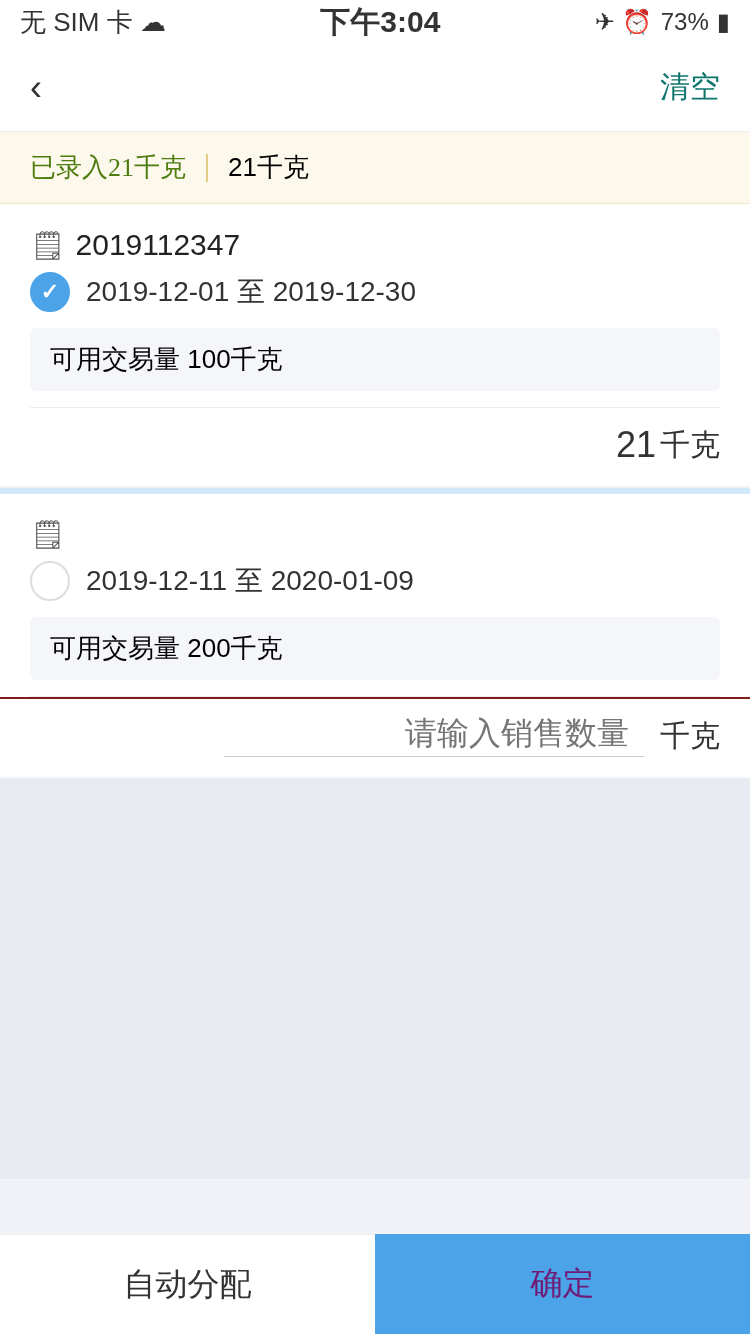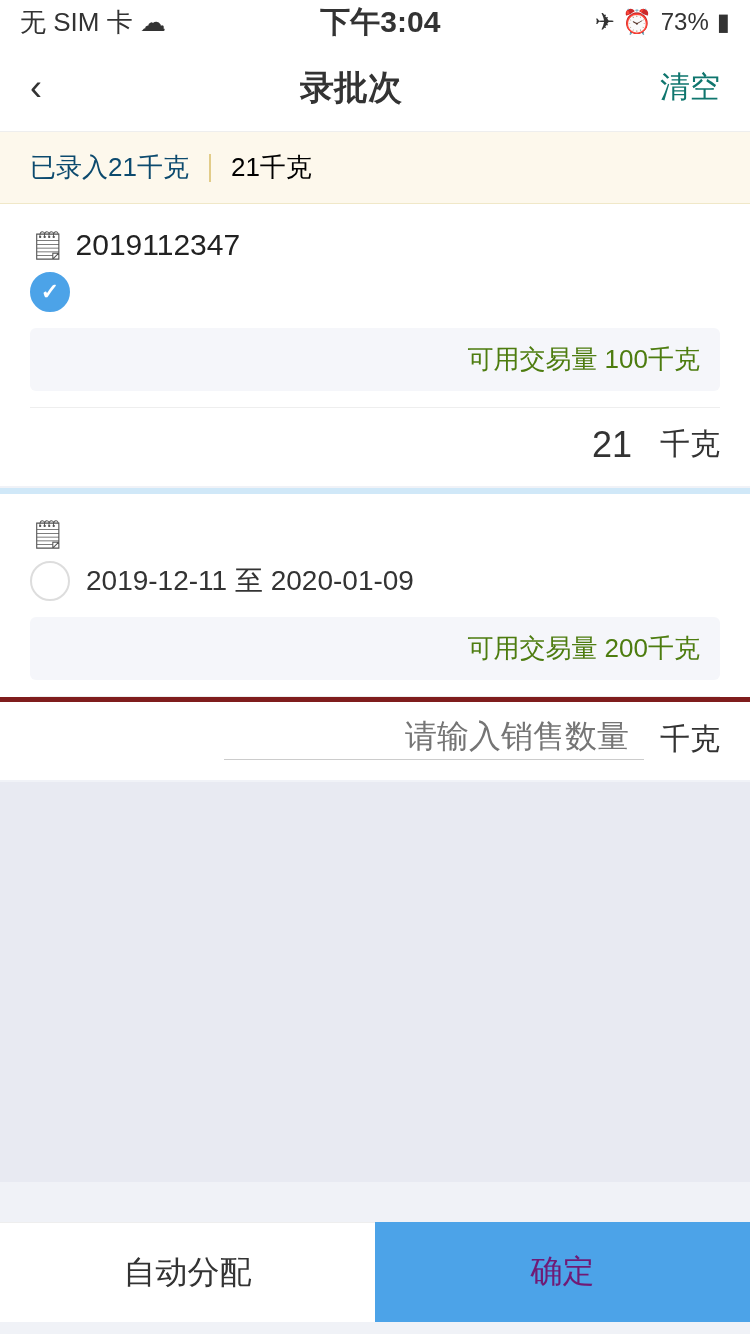--- a/index.html
+++ b/index.html
@@ -58,22 +58,23 @@
     .info-banner {
       background: #fdf8ec;
       padding: 18px 30px;
       display: flex;
       align-items: center;
       gap: 20px;
       border-bottom: 1px solid #f0e8c8;
     }
     .info-label {
       font-size: 26px;
-      color: #0c4a6e;
-      font-weight: 500;
+      color: #4d7c0f;
+      font-weight: 500;
+      font-family: Liberation Serif, serif;
     }
     .info-divider {
       width: 2px;
       height: 28px;
       background: #c8a026;
       opacity: 0.5;
     }
     .info-value {
       font-size: 26px;
       color: #000000;
@@ -129,49 +130,49 @@
     .batch-dates {
       font-size: 28px;
       color: #333;
     }
     .batch-availability {
       margin: 0 30px 16px 30px;
       background: #f5f6fa;
       border-radius: 6px;
       padding: 14px 20px;
       font-size: 26px;
-      color: #4d7c0f;
-      text-align: right;
+      color: #000000;
     }
 
     
     .quantity-row {
       display: flex;
+      align-items: center;
       justify-content: flex-end;
       padding: 16px 30px 20px 30px;
-      gap: 28px;
+      gap: 4px;
     }
     .quantity-value {
       font-size: 36px;
       font-weight: 500;
       color: #333;
       min-width: 80px;
       text-align: right;
     }
     .quantity-unit {
       font-size: 30px;
       color: #333;
     }
     .quantity-input-area {
       display: flex;
       align-items: center;
       justify-content: flex-end;
       padding: 16px 30px 20px 30px;
       gap: 16px;
-      border-top: 5px solid #7f1d1d;
+      border-top: 2px solid #7f1d1d;
     }
     .quantity-input-wrapper {
       display: flex;
       align-items: center;
       gap: 16px;
       flex: 1;
       justify-content: flex-end;
     }
     .qty-input-field {
       border: none;
@@ -200,21 +201,21 @@
     
     .bottom-area {
       flex: 1;
       background: #e8eaf2;
       min-height: 400px;
     }
 
     
     .footer {
       position: fixed;
-      bottom: 12px;
+      bottom: 0;
       left: 0;
       width: 750px;
       height: 100px;
       display: flex;
     }
     .footer-auto {
       flex: 1;
       background: #fff;
       display: flex;
       align-items: center;
@@ -248,39 +249,39 @@
   <div class="status-right">
     <span>✈</span>
     <span>⏰</span>
     <span>73%</span>
     <span>▮</span>
   </div>
 </div>
 
 <div class="nav-bar">
   <span class="nav-back">‹</span>
-  <span class="nav-title">录批次</span>
   <span class="nav-clear">清空</span>
 </div>
 
 <div class="info-banner">
   <span class="info-label">已录入21千克</span>
   <div class="info-divider"></div>
   <span class="info-value">21千克</span>
 </div>
 
 <div class="batch-card">
   <div class="batch-header">
     <span class="batch-icon">🗒</span>
     <span class="batch-id">2019112347</span>
   </div>
   <div class="batch-dates-row">
     <div class="checkbox-circle checked">
       <span class="checkmark">✓</span>
     </div>
+    <span class="batch-dates">2019-12-01 至 2019-12-30</span>
   </div>
   <div class="batch-availability">可用交易量 100千克</div>
   <div class="card-separator"></div>
   <div class="quantity-row">
     <span class="quantity-value">21</span>
     <span class="quantity-unit">千克</span>
   </div>
 </div>
 
 <div style="height: 6px; background: #d0e8f8;"></div>

